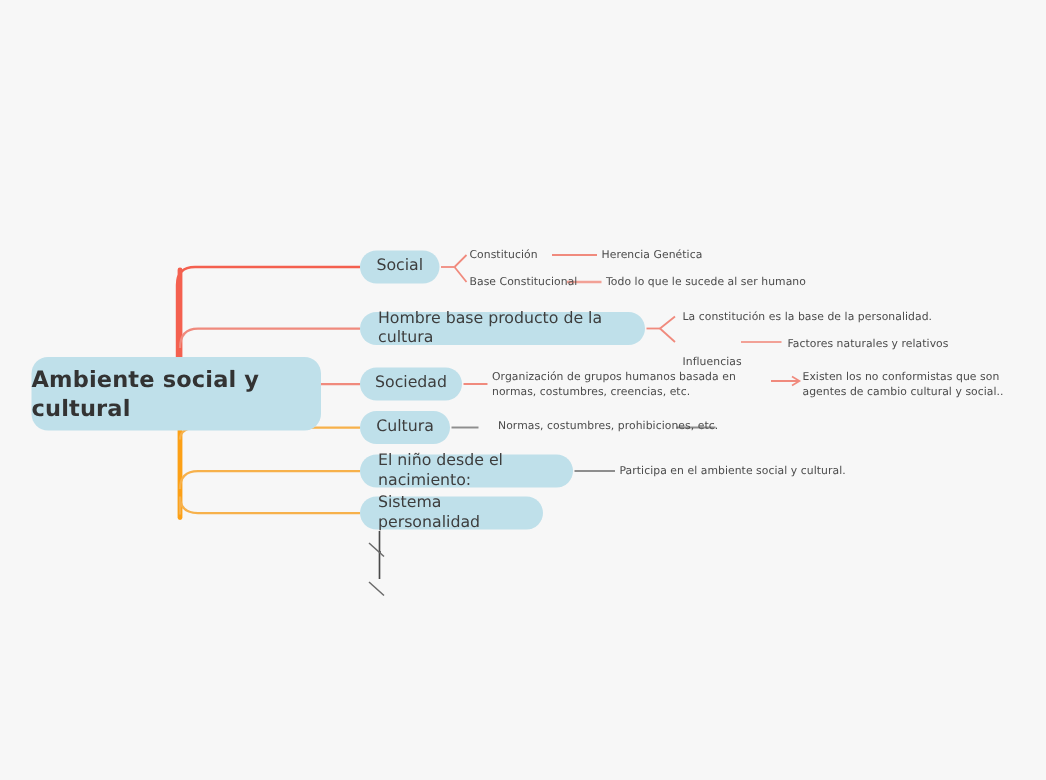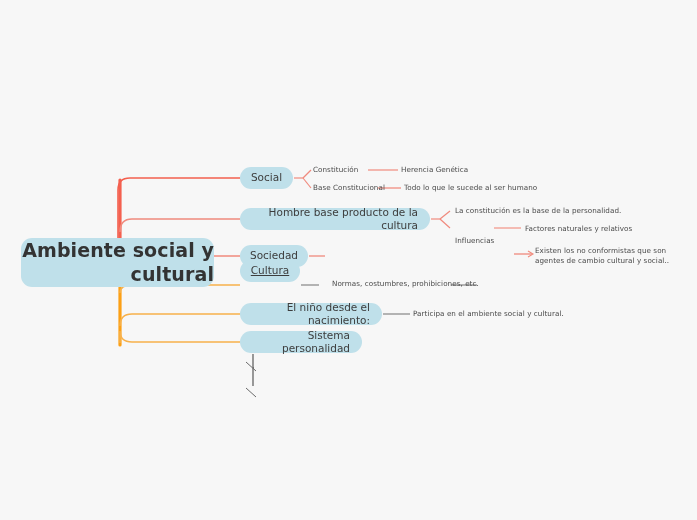--- a/index.html
+++ b/index.html
@@ -30,45 +30,45 @@
   }
   .node {
     position: absolute;
     box-sizing: border-box;
     background: #bfe0ea;
     border-radius: 9px;
     color: #3a3a3a;
     display: flex;
     align-items: center;
     justify-content: center;
-    text-align: right;
+    text-align: left;
     line-height: 1.25;
   }
   .node.root {
     left: 21px;
     top: 238px;
     width: 193px;
     height: 49px;
     border-radius: 11px;
-    font-size: 19px;
+    font-size: 15px;
     font-weight: bold;
     color: #333333;
     letter-spacing: 0.1px;
   }
   .node.l1 {
     height: 22px;
     border-radius: 11px;
     font-size: 10.5px;
     padding: 0 12px;
     color: #3d3d3d;
   }
   .n-social      { left: 240px; top: 167px; width: 53px; }
   .n-hombre      { left: 240px; top: 208px; width: 190px; }
   .n-sociedad    { left: 240px; top: 245px; width: 68px; }
-  .n-cultura     { left: 240px; top: 260px; width: 60px; text-decoration: underline; }
+  .n-cultura     { left: 240px; top: 274px; width: 60px; }
   .n-nino        { left: 240px; top: 303px; width: 142px; }
   .n-sistema     { left: 240px; top: 331px; width: 122px; }
 
   .leaf {
     position: absolute;
     font-size: 7.2px;
     color: #4a4a4a;
     line-height: 1.35;
     letter-spacing: 0.05px;
   }
@@ -178,20 +178,21 @@
 
   <div class="leaf lf-constitucion">Constitución</div>
   <div class="leaf lf-herencia">Herencia Genética</div>
   <div class="leaf lf-baseconst">Base Constitucional</div>
   <div class="leaf lf-todolo">Todo lo que le sucede al ser humano</div>
 
   <div class="leaf lf-laconst">La constitución es la base de la personalidad.</div>
   <div class="leaf lf-influencias">Influencias</div>
   <div class="leaf lf-factores">Factores naturales y relativos</div>
 
+  <div class="leaf lf-organizacion">Organización de grupos humanos basada en normas, costumbres, creencias, etc.</div>
   <div class="leaf lf-existen">Existen los no conformistas que son agentes de cambio cultural y social..</div>
 
   <div class="leaf lf-normas">Normas, costumbres, prohibiciones, etc.</div>
 
   <div class="leaf lf-participa">Participa en el ambiente social y cultural.</div>
 
 
 </div>
 
 </body></html>

